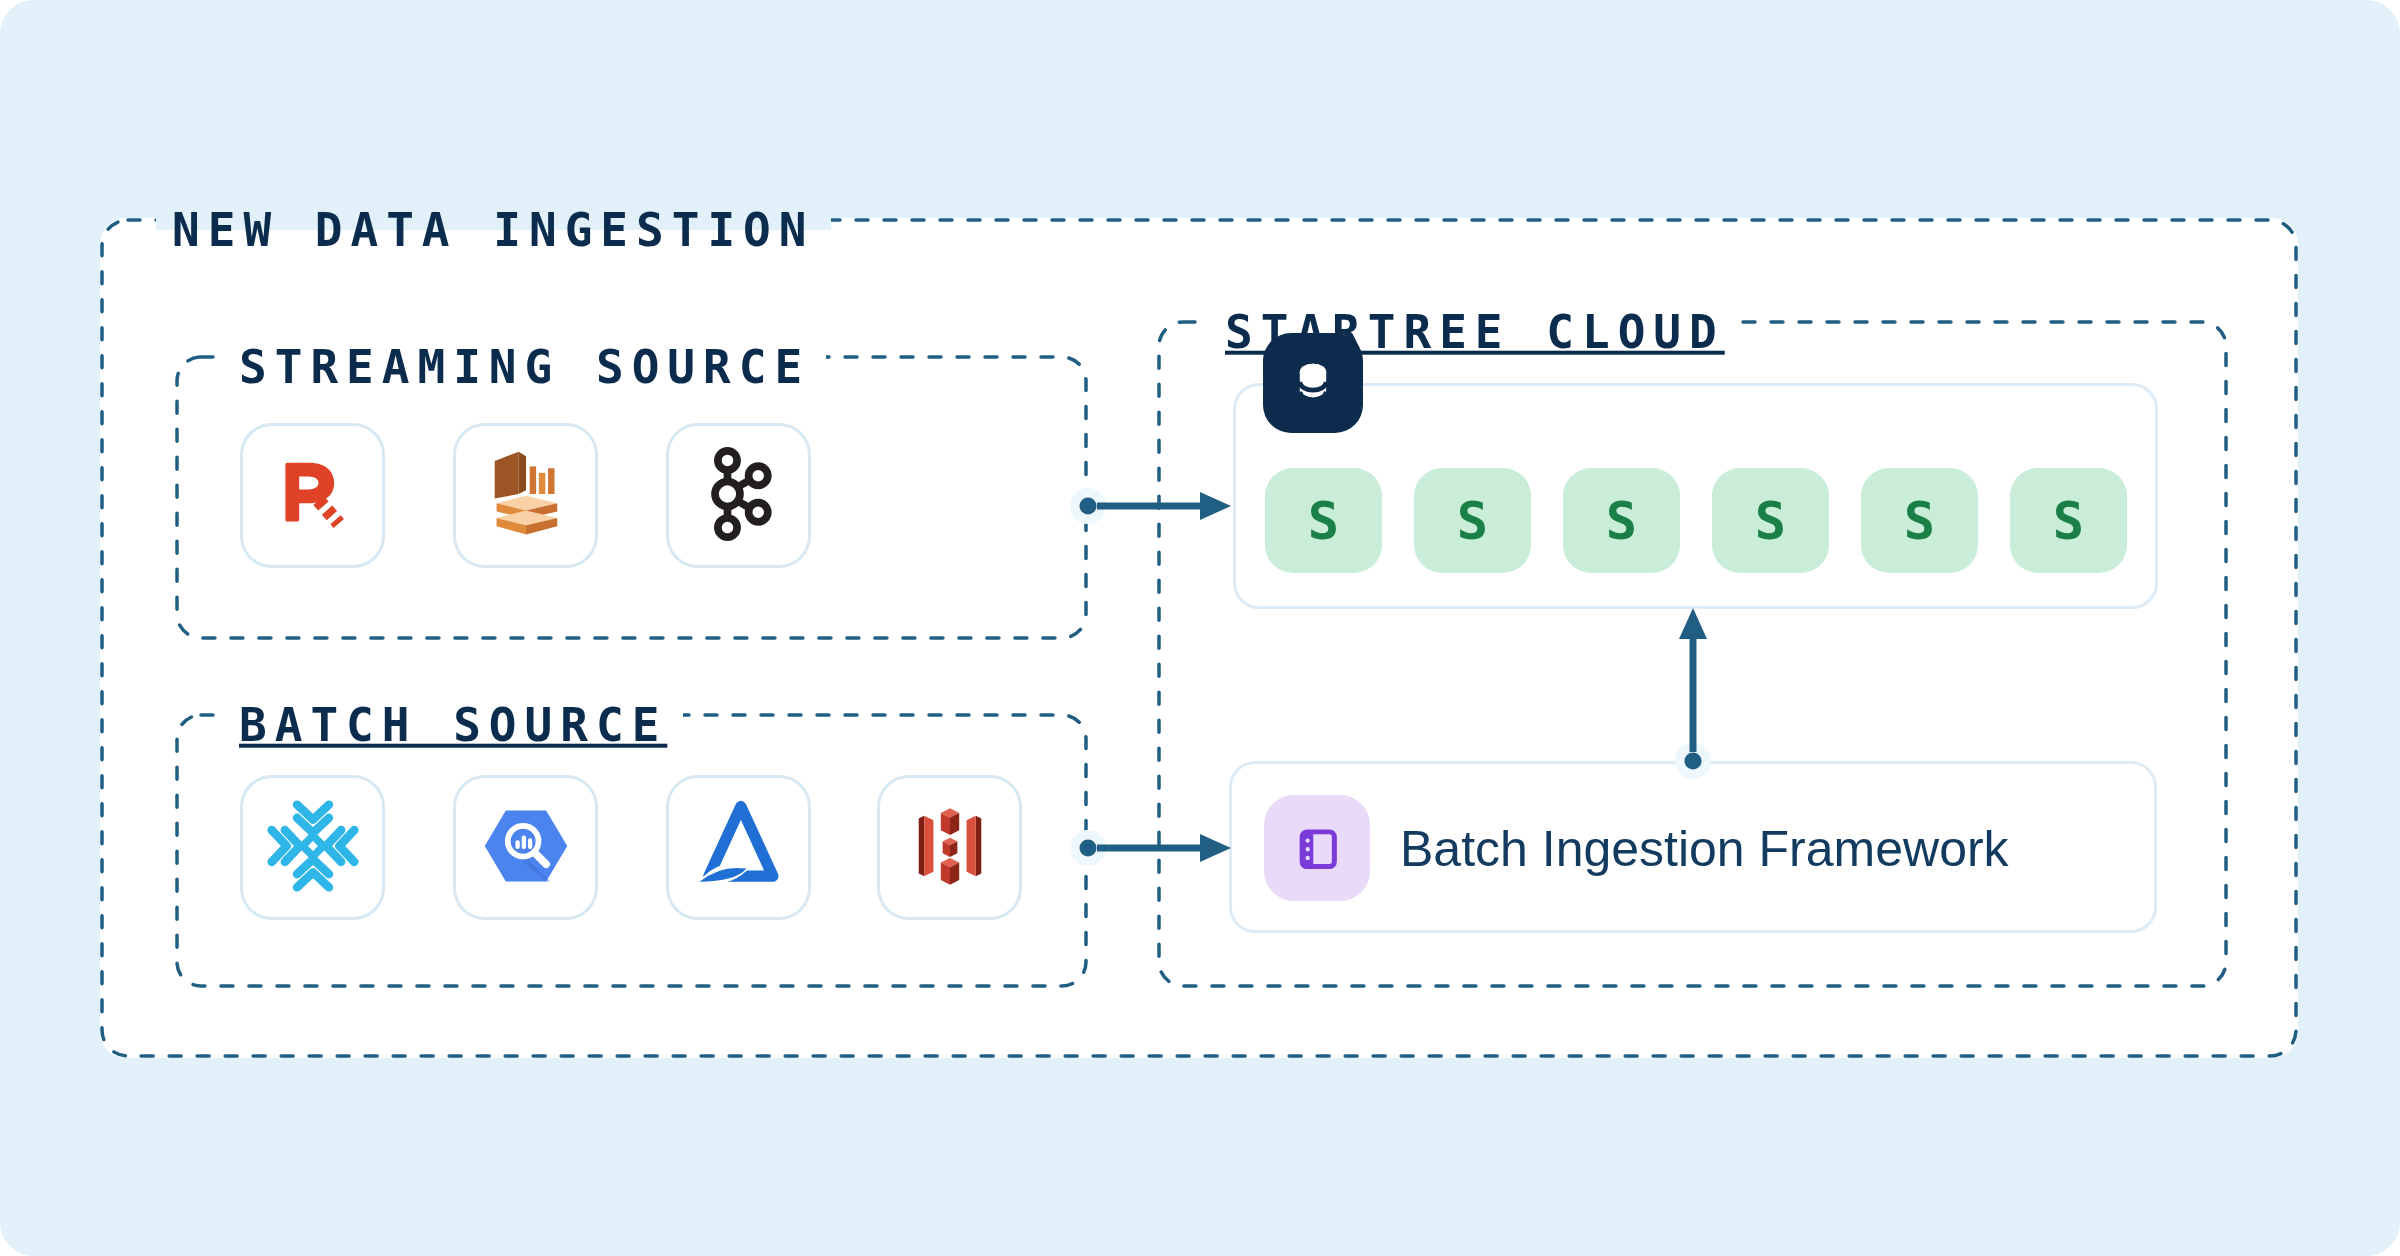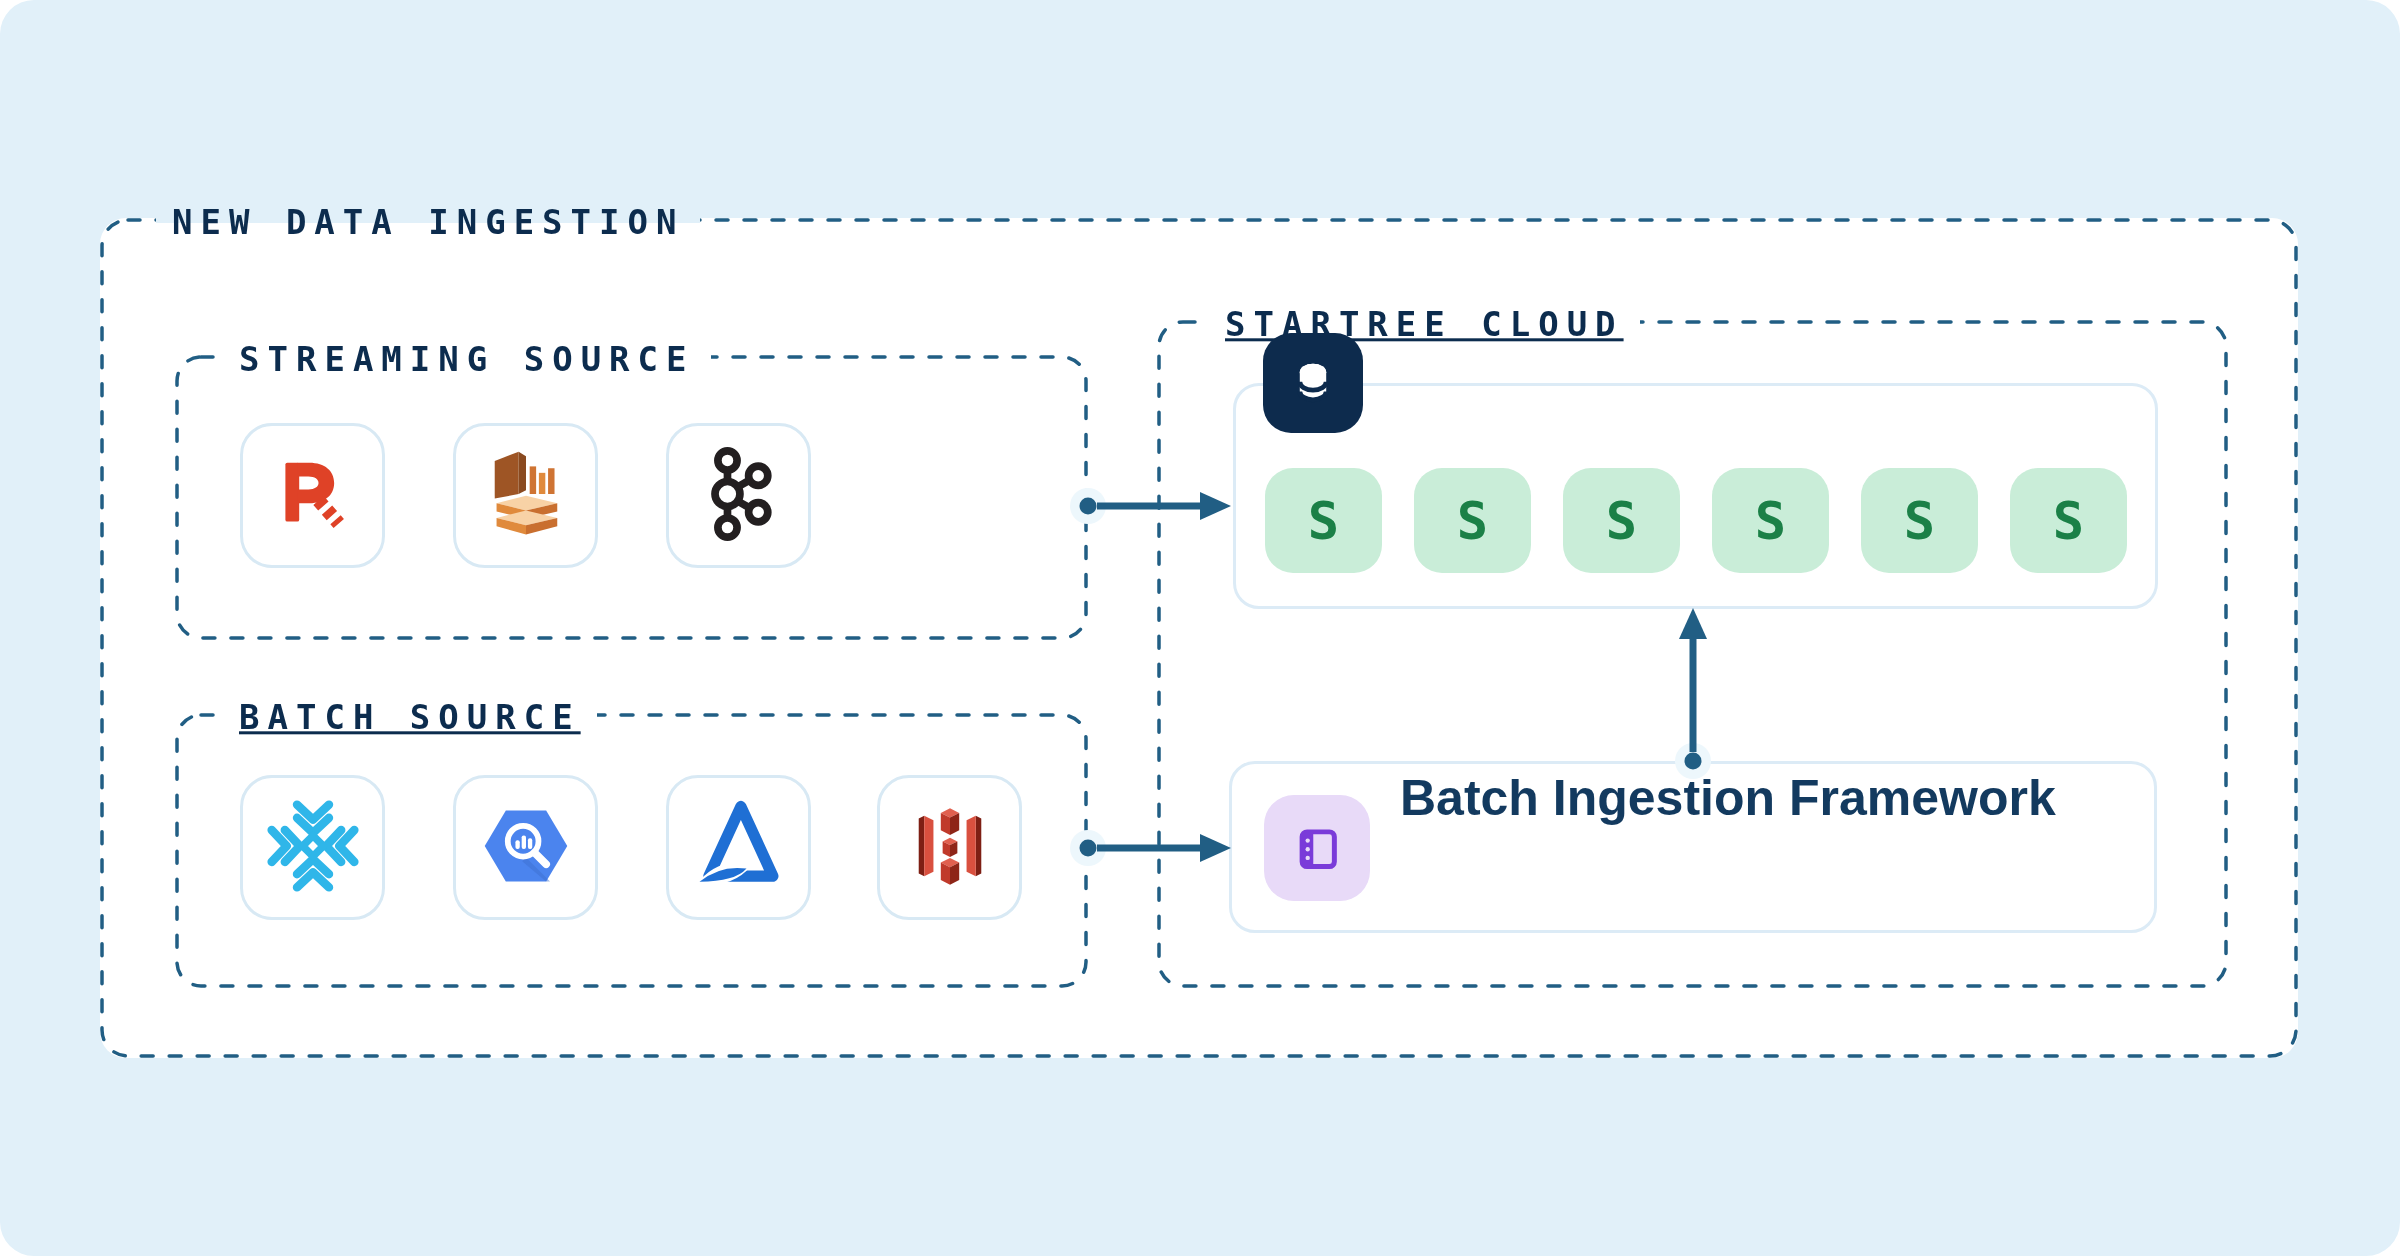--- a/index.html
+++ b/index.html
@@ -5,22 +5,22 @@
   html,body{margin:0;padding:0;background:#ffffff;}
   .canvas{
     position:relative;width:2400px;height:1256px;background:#E1F0F9;
     border-radius:34px;overflow:hidden;
     font-family:"DejaVu Sans Mono", monospace;
   }
   .dashedbox{position:absolute;}
   .dashedbox svg{position:absolute;left:0;top:0;overflow:visible;}
   .boxfill{position:absolute;inset:0;background:#ffffff;border-radius:26px;}
   .boxlabel{
-    position:absolute;top:5px;transform:translateY(-50%);
-    font-family:"DejaVu Sans Mono", monospace;font-weight:700;font-size:34px;
+    position:absolute;top:12px;transform:translateY(-50%);
+    font-family:"DejaVu Sans Mono", monospace;font-weight:700;font-size:46px;
     letter-spacing:8px;color:#0C2C4E;padding:4px 16px;white-space:nowrap;line-height:1.1;
   }
   .lbl-split{background:linear-gradient(to bottom,#E1F0F9 0%,#E1F0F9 50%,#ffffff 50%,#ffffff 100%);}
   .lbl-white{background:#ffffff;}
   .tile{
     position:absolute;width:145px;height:145px;background:#ffffff;
     border:3px solid #D8E9F4;border-radius:32px;box-sizing:border-box;
     display:flex;align-items:center;justify-content:center;
   }
   .card{
@@ -212,21 +212,21 @@
   <div class="card" style="left:1229px;top:761px;width:928px;height:172px;"></div>
   <div class="bificon" style="left:1264px;top:795px;">
     <svg width="62" height="62" viewBox="0 0 100 100">
       <rect x="26" y="24" width="52" height="56" rx="8" fill="#E8DAF8" stroke="#7A3BD9" stroke-width="8"></rect>
       <path d="M34,24 h10 v56 h-10 a8,8 0 0 1 -8,-8 v-40 a8,8 0 0 1 8,-8 Z" fill="#7A3BD9"></path>
       <circle cx="35" cy="38" r="3.5" fill="#E8DAF8"></circle>
       <circle cx="35" cy="52" r="3.5" fill="#E8DAF8"></circle>
       <circle cx="35" cy="66" r="3.5" fill="#E8DAF8"></circle>
     </svg>
   </div>
-  <div class="biftext" style="left:1400px;top:798px;font-weight:bold;">Batch Ingestion Framework</div>
+  <div class="biftext" style="left:1400px;top:849px;">Batch Ingestion Framework</div>
 
   <svg class="overlay" width="2400" height="1256">
 
     <circle cx="1088" cy="506" r="18" fill="#EDF7FC"></circle>
     <line x1="1097" y1="506" x2="1200" y2="506" stroke="#215E84" stroke-width="7"></line>
     <polygon points="1200,492 1231,506 1200,520" fill="#215E84"></polygon>
     <circle cx="1088" cy="506" r="8.5" fill="#215E84"></circle>
 
     <circle cx="1088" cy="848" r="18" fill="#EDF7FC"></circle>
     <line x1="1097" y1="848" x2="1200" y2="848" stroke="#215E84" stroke-width="7"></line>

